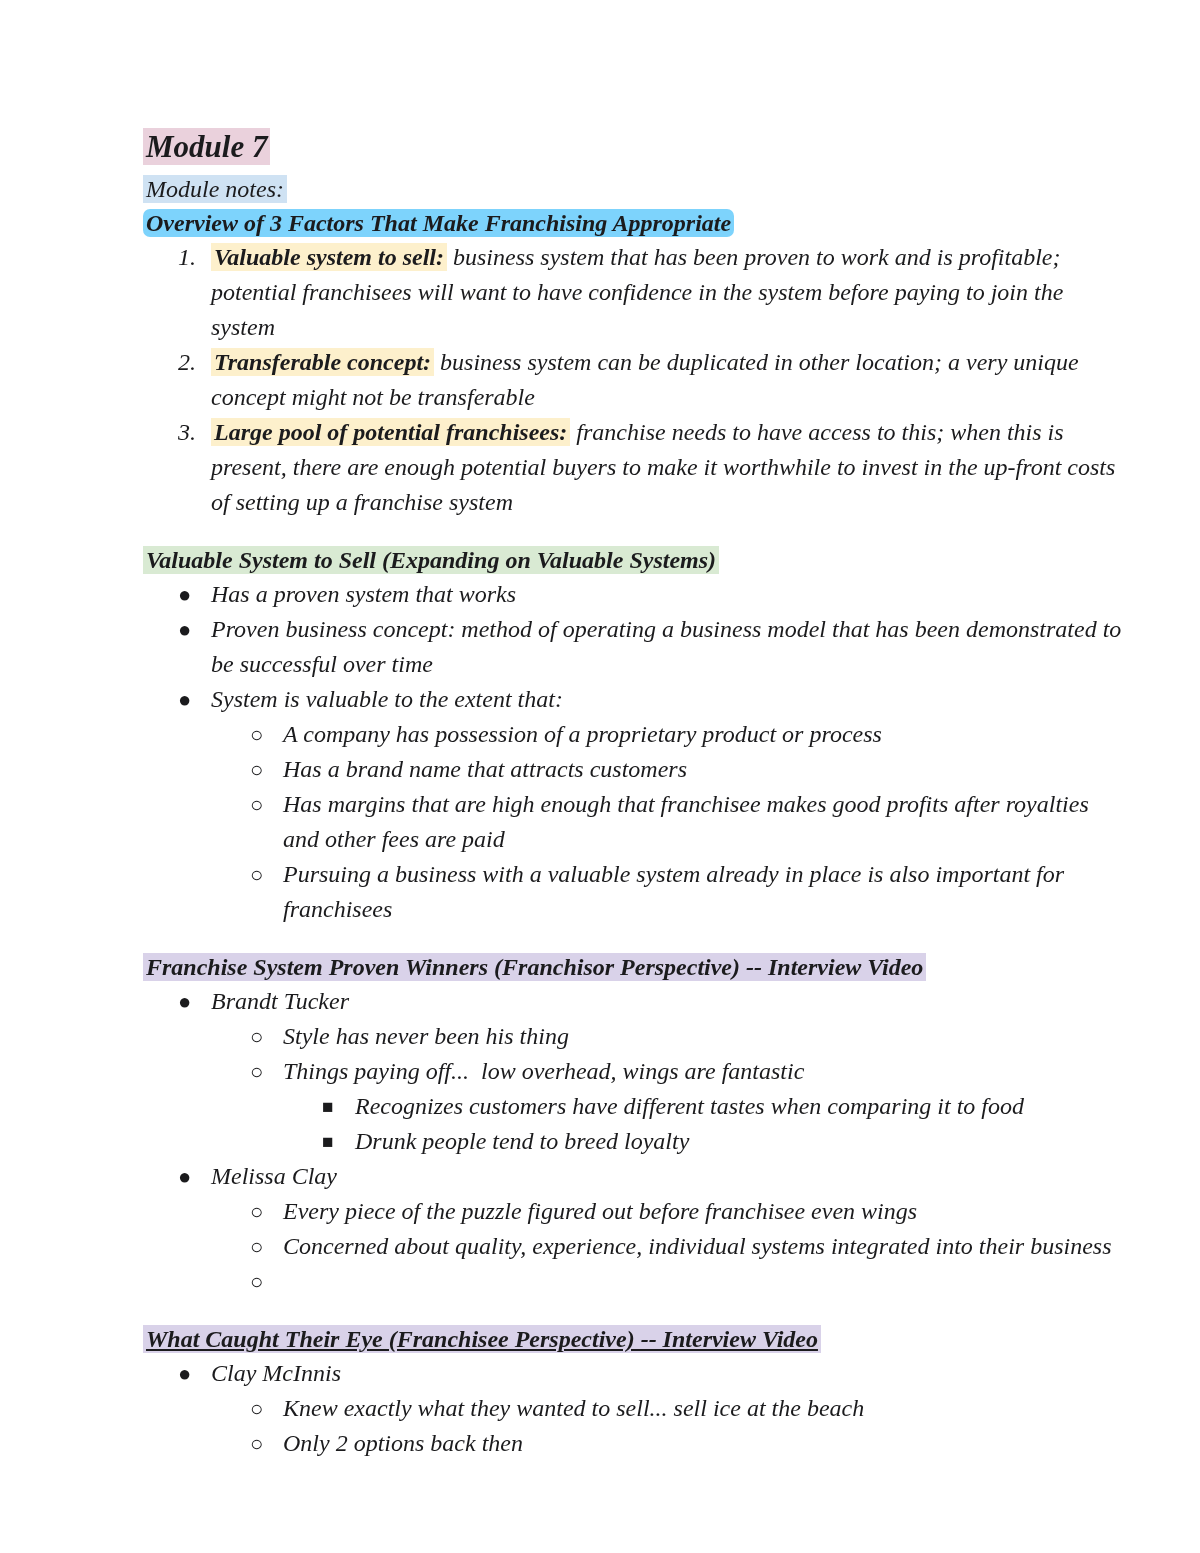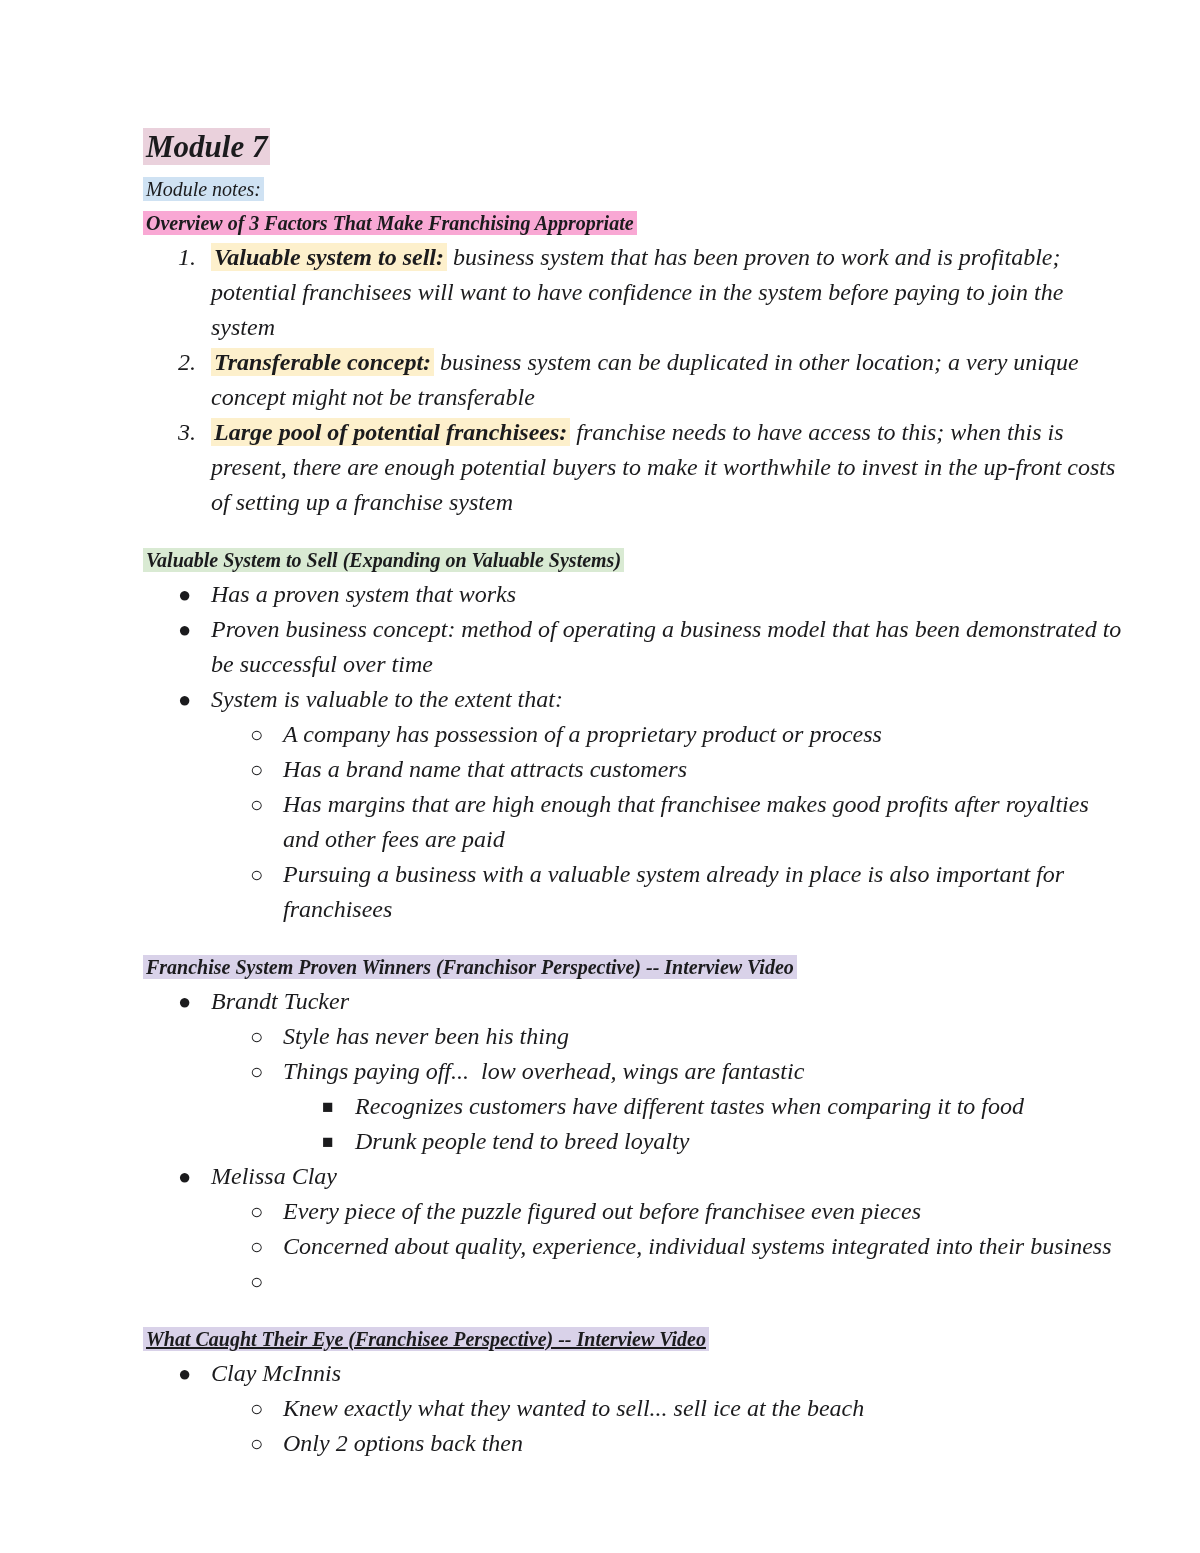--- a/index.html
+++ b/index.html
@@ -6,21 +6,21 @@
   html, body { background: #ffffff; }
   body {
     width: 1200px; height: 1553px;
     font-family: "Liberation Serif", "DejaVu Serif", serif;
     font-style: italic;
     color: #1b1b1d;
     overflow: hidden;
   }
   .page { padding: 126px 70px 40px 143px; }
 
-  .line  { font-size: 20px; line-height: 34px; }
+  .line  { font-size: 24px; line-height: 34px; }
   .title { font-size: 31px; line-height: 42px; font-weight: 600; margin-bottom: 4px; }
 
   .hl { padding: 1px 3px; }
 
   .section { margin-top: 23px; }
 
   .li { display: flex; align-items: flex-start; font-size: 24px; line-height: 35px; }
   .li .marker { flex: 0 0 33px; width: 33px; text-align: left; }
   .li .txt { flex: 1; white-space: pre-wrap; }
   .l1 { padding-left: 35px; }
@@ -33,21 +33,21 @@
 </style>
 </head>
 <body>
 
 <div class="page">
 
   <h1 class="title"><span class="hl" style="background-color: rgb(234, 209, 220);">Module 7</span></h1>
 
   <p class="line"><span class="hl" style="background-color: rgb(207, 226, 243);">Module notes:</span></p>
 
-  <h2 class="line"><span class="hl" style="background-color: #f9a8d4;">Overview of 3 Factors That Make Franchising Appropriate</span></h2>
+  <h2 class="line"><span class="hl" style="background-color: #7dd3fc; border-radius: 7px;">Overview of 3 Factors That Make Franchising Appropriate</span></h2>
 
   <div class="li l1">
     <span class="marker">1.</span>
     <p class="txt"><span class="hl lead" style="background-color: rgb(253, 240, 204); text-align: right;">Valuable system to sell:</span> <span>business system that has been proven to work and is profitable; potential franchisees will want to have confidence in the system before paying to join the system</span></p>
   </div>
   <div class="li l1">
     <span class="marker">2.</span>
     <p class="txt"><span class="hl lead" style="background-color: rgb(253, 240, 204);">Transferable concept:</span> <span>business system can be duplicated in other location; a very unique concept might not be transferable</span></p>
   </div>
   <div class="li l1">
@@ -107,21 +107,21 @@
   <div class="li l3">
     <span class="marker square">■</span>
     <p class="txt">Drunk people tend to breed loyalty</p>
   </div>
   <div class="li l1">
     <span class="marker disc">●</span>
     <p class="txt">Melissa Clay</p>
   </div>
   <div class="li l2">
     <span class="marker circle">○</span>
-    <p class="txt">Every piece of the puzzle figured out before franchisee even pieces</p>
+    <p class="txt">Every piece of the puzzle figured out before franchisee even wings</p>
   </div>
   <div class="li l2">
     <span class="marker circle">○</span>
     <p class="txt">Concerned about quality, experience, individual systems integrated into their business</p>
   </div>
   <div class="li l2">
     <span class="marker circle">○</span>
   </div>
 
   <h2 class="line section"><span class="hl" style="background-color: rgb(217, 210, 233); text-decoration: underline;">What Caught Their Eye (Franchisee Perspective) -- Interview Video</span></h2>

